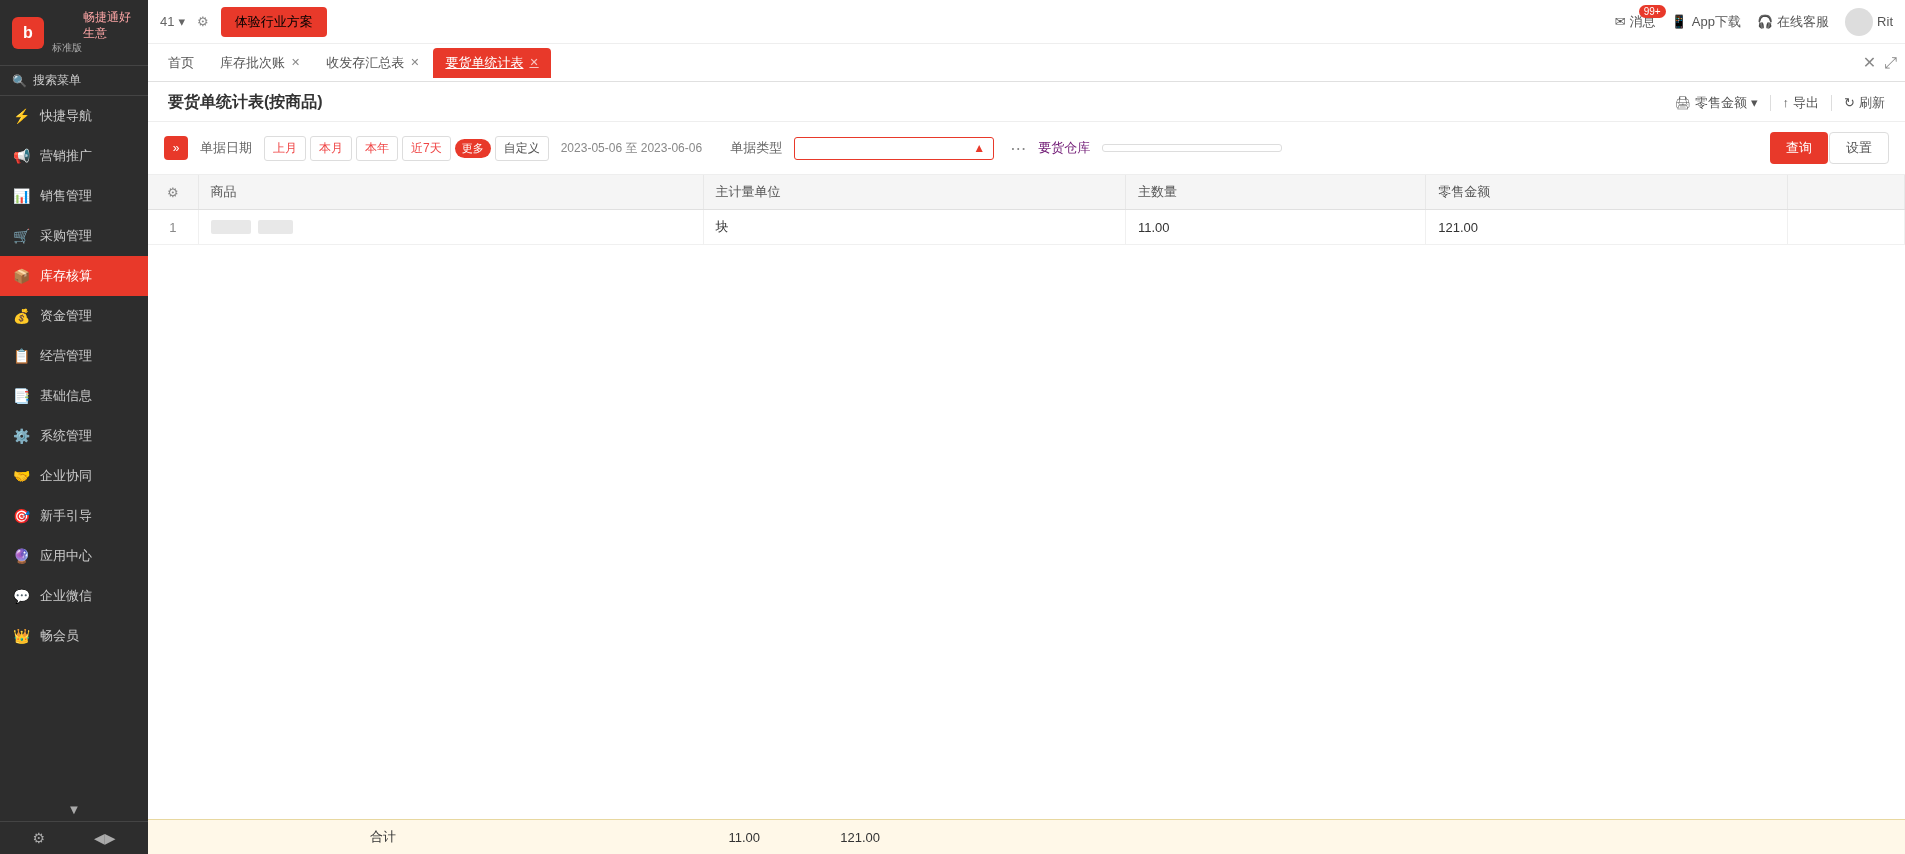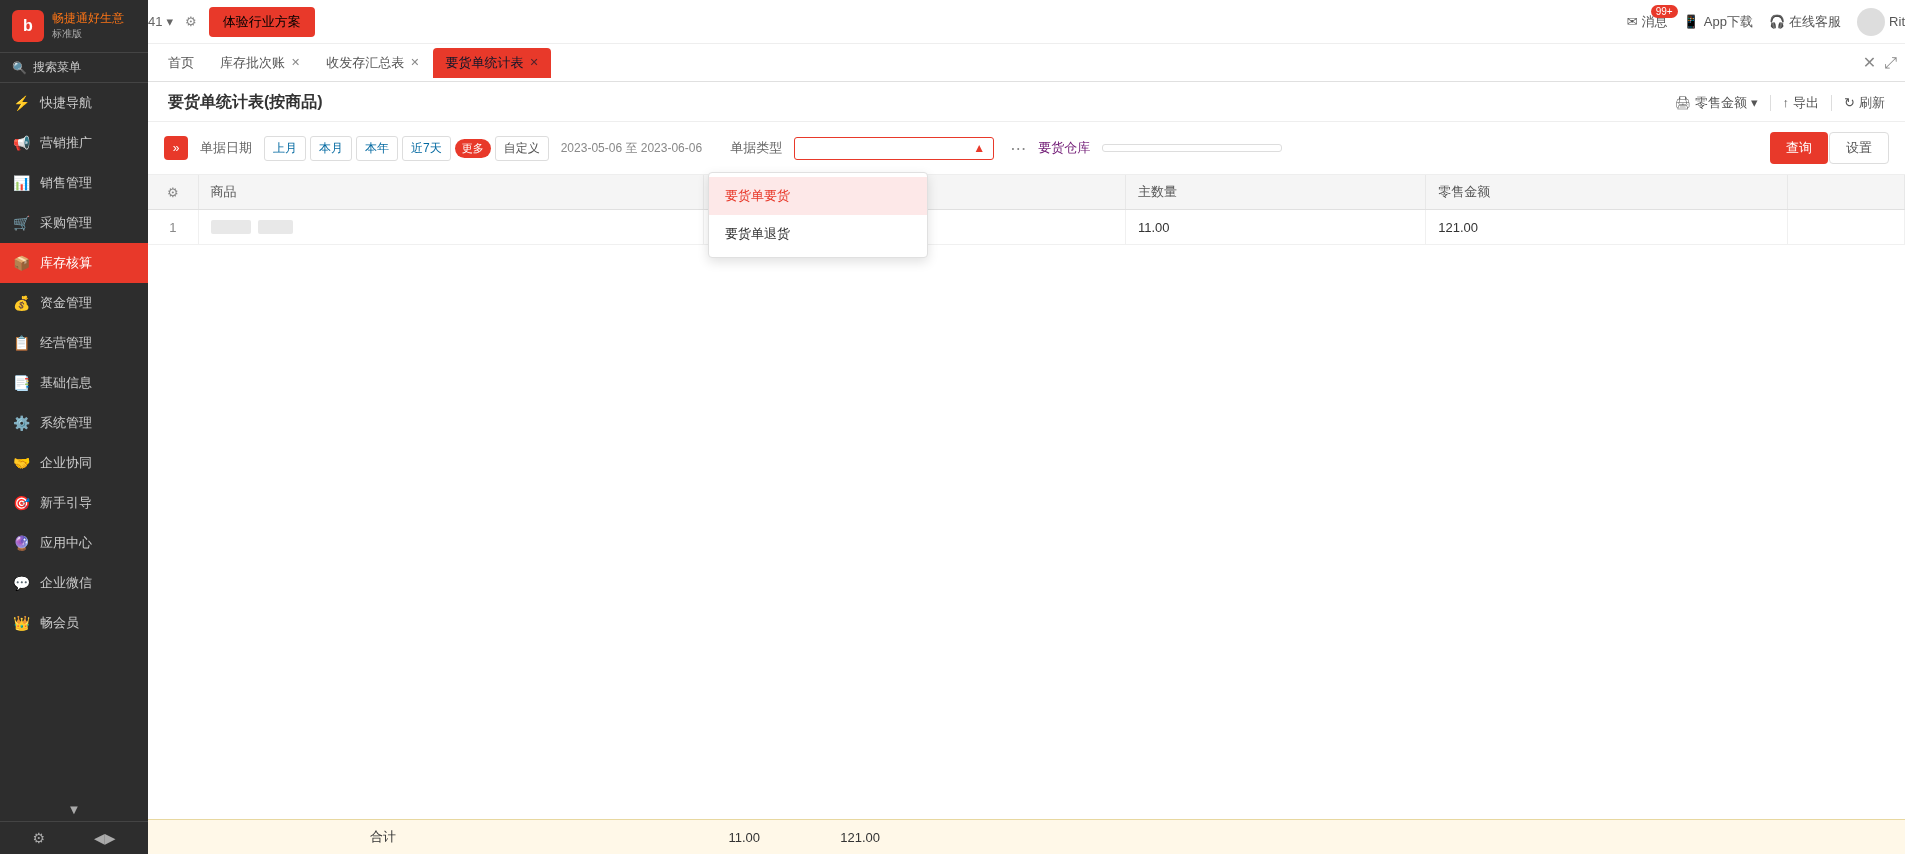--- a/index.html
+++ b/index.html
@@ -28,21 +28,21 @@
       border-radius: 6px;
       display: flex;
       align-items: center;
       justify-content: center;
       color: white;
       font-weight: bold;
       font-size: 16px;
       margin-right: 8px;
       flex-shrink: 0;
     }
-    .sidebar-logo-text { color: #f97316; font-size: 12px; line-height: 1.3; }
+    .sidebar-logo-text { color: #fca5a5; font-size: 12px; line-height: 1.3; margin-left: 31px; }
     .sidebar-logo-sub { font-size: 10px; color: #aaa; }
     .sidebar-search {
       display: flex;
       align-items: center;
       padding: 6px 12px;
       color: #ccc;
       cursor: pointer;
       font-size: 12px;
       border-bottom: 1px solid #444;
     }
@@ -77,21 +77,21 @@
 
     
     .main-content { flex: 1; display: flex; flex-direction: column; overflow: hidden; }
 
     
     .topbar {
       background: #fff;
       height: 44px;
       display: flex;
       align-items: center;
-      padding: 0 0;
+      padding: 0 12px;
       border-bottom: 1px solid #eee;
       justify-content: space-between;
       flex-shrink: 0;
     }
     .topbar-left { display: flex; align-items: center; gap: 12px; }
     .topbar-dropdown {
       display: flex;
       align-items: center;
       gap: 4px;
       color: #666;
@@ -127,21 +127,21 @@
     .tab-item {
       display: flex;
       align-items: center;
       padding: 6px 12px;
       cursor: pointer;
       color: #555;
       font-size: 13px;
       border-radius: 4px 4px 0 0;
       gap: 6px;
     }
-    .tab-item.active { background: #e8392a; color: #0f172a; }
+    .tab-item.active { background: #e8392a; color: #ffffff; text-decoration: underline; }
     .tab-close { font-size: 11px; color: inherit; opacity: 0.7; }
     .tabbar-right { margin-left: auto; display: flex; align-items: center; gap: 8px; }
     .tabbar-icon-btn { color: #888; cursor: pointer; font-size: 16px; }
 
     
     .page-header {
       background: #fff;
       padding: 10px 20px 8px 20px;
       display: flex;
       align-items: center;
@@ -170,21 +170,21 @@
     }
     .filter-expand-btn {
       width: 24px; height: 24px; background: #e8392a;
       border-radius: 4px; display: flex; align-items: center; justify-content: center;
       color: white; cursor: pointer; font-size: 12px; flex-shrink: 0;
     }
     .filter-label { color: #666; font-size: 13px; }
     .filter-date-group { display: flex; align-items: center; gap: 4px; }
     .filter-btn {
       padding: 3px 8px; border: 1px solid #ddd; border-radius: 3px;
-      cursor: pointer; font-size: 12px; color: #0369a1; background: white;
+      cursor: pointer; font-size: 12px; color: #ef4444; background: white;
     }
     .filter-btn-more {
       background: #e8392a; color: white; border: none;
       padding: 2px 7px; border-radius: 10px; font-size: 11px; cursor: pointer;
     }
     .filter-custom-btn {
       padding: 3px 8px; border: 1px solid #ddd; border-radius: 3px;
       cursor: pointer; font-size: 12px; color: #555; background: white;
     }
     .filter-date-range { font-size: 12px; color: #888; }
@@ -453,24 +453,20 @@
       <span class="filter-select-arrow">▲</span>
     </div>
     <span class="filter-more-icon">⋯</span>
     <span class="filter-warehouse-label">要货仓库</span>
     <div class="filter-warehouse-select" style="border:1px solid #ddd;border-radius:3px;padding:3px 8px;min-width:180px;display:inline-block;"></div>
     <div class="filter-actions">
       <button class="btn-query">查询</button>
       <button class="btn-settings">设置</button>
     </div>
 
-    <div class="dropdown-popup">
-      <div class="dropdown-item selected">要货单要货</div>
-      <div class="dropdown-item">要货单退货</div>
-    </div>
   </div>
 
   <div class="table-container">
     <table class="data-table">
       <thead>
         <tr>
           <th>
             <span class="settings-icon">⚙</span>
           </th>
           <th>商品</th>

